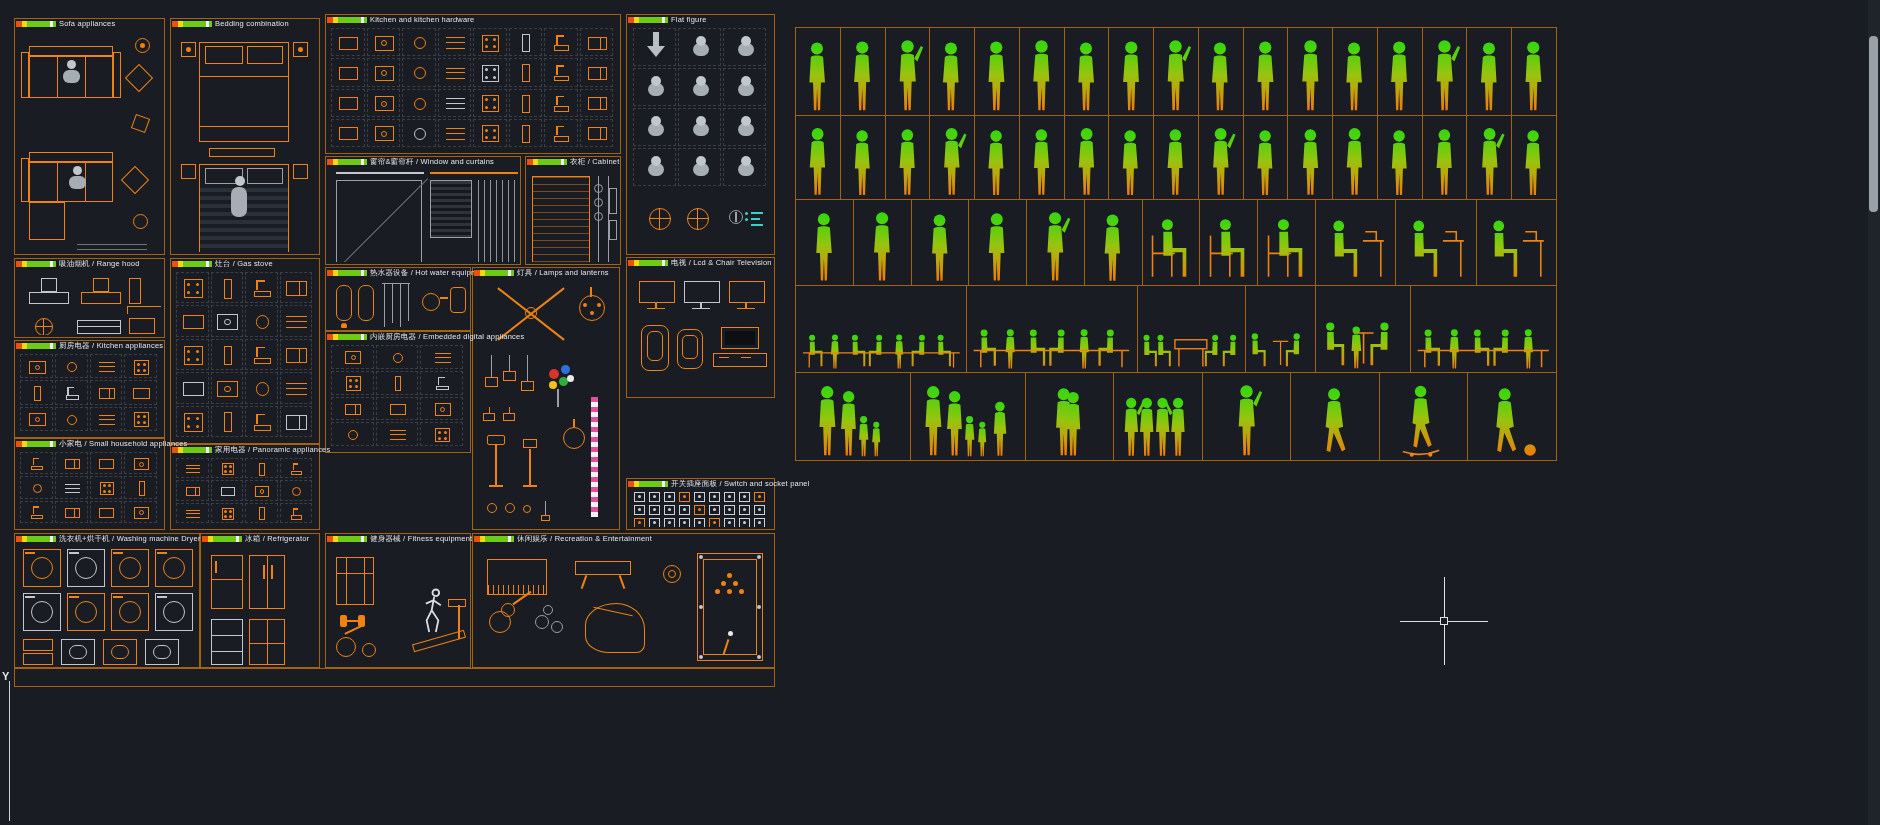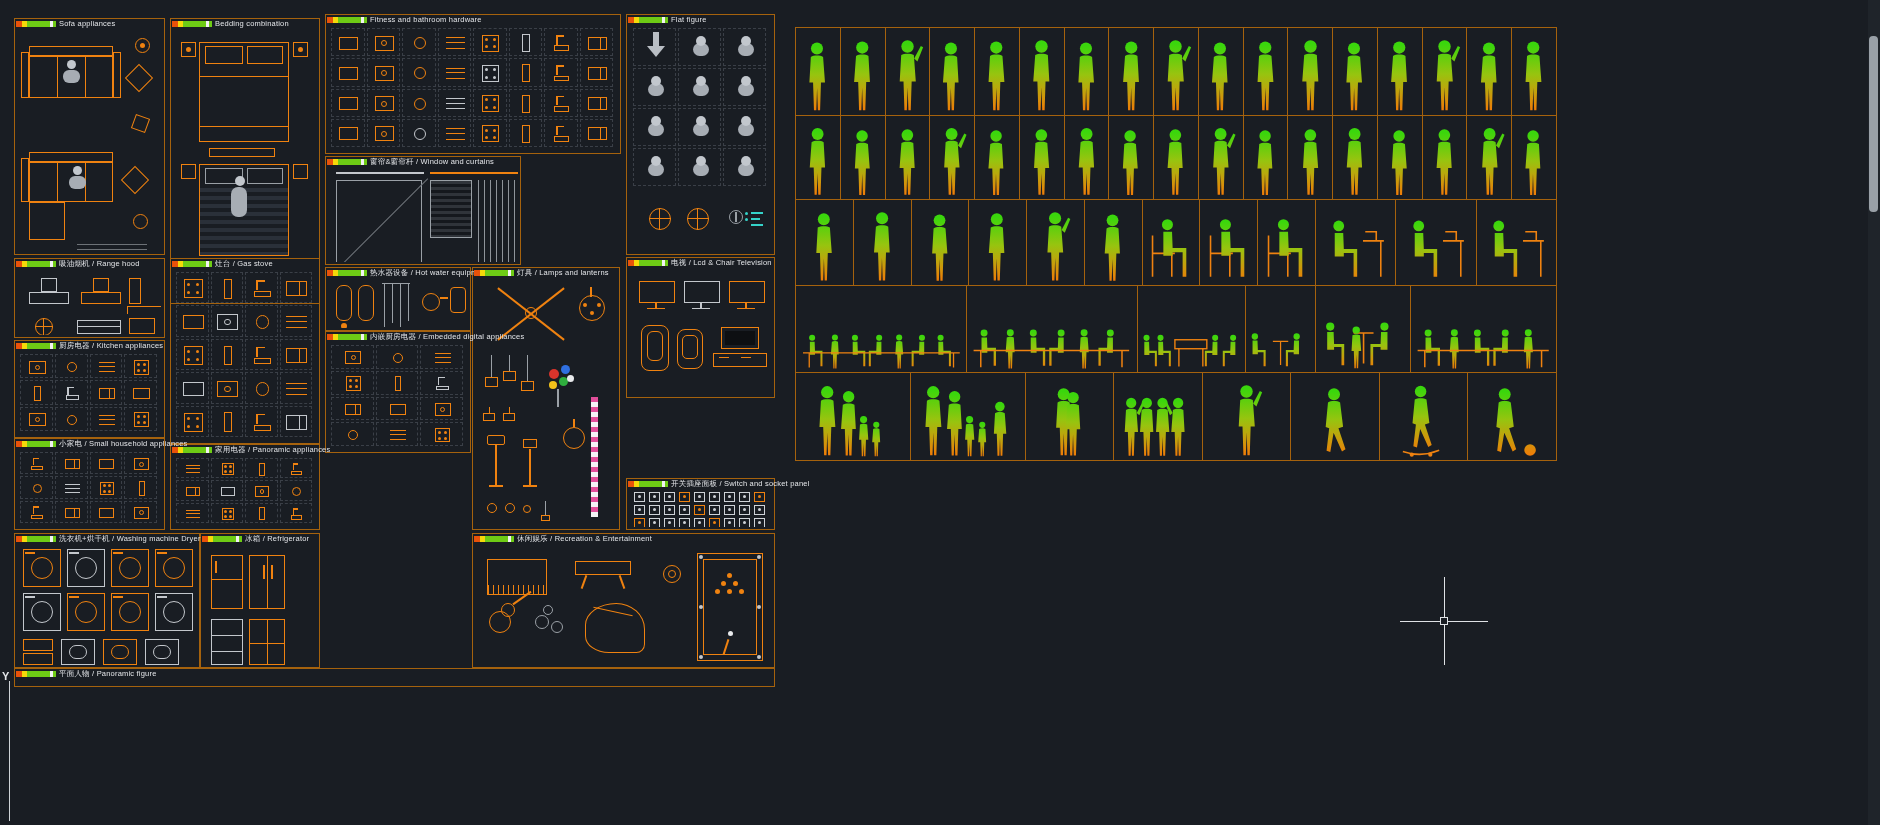--- a/index.html
+++ b/index.html
@@ -70,21 +70,21 @@
         <i style="left:12px;top:172px;width:36px;height:38px;border:1px solid #ef8210;border-radius:0px;"></i>
         <i style="left:56px;top:136px;width:9px;height:9px;background:#c2c7cd;border-radius:99px;"></i>
         <i style="left:52px;top:146px;width:17px;height:13px;background:#a7adb4;border-radius:6px;"></i>
         <i style="left:108px;top:140px;width:20px;height:20px;border:1px solid #ef8210;border-radius:0px;transform:rotate(45deg)"></i>
         <i style="left:116px;top:184px;width:15px;height:15px;border:1px solid #ef8210;border-radius:99px;"></i>
         <i style="left:60px;top:214px;width:70px;height:1px;background:#6d7277;border-radius:0px;"></i>
         <i style="left:60px;top:219px;width:70px;height:1px;background:#6d7277;border-radius:0px;"></i>
       </div>
   </div>
 
-  <div class="panel" style="left:170px;top:18px;width:150px;height:286px">
+  <div class="panel" style="left:170px;top:18px;width:150px;height:237px">
     <div class="ptitle">
         <span class="badge"></span>
         <span class="plabel">Bedding combination</span>
       </div>
     <div class="pbody">
         <i style="left:26px;top:12px;width:90px;height:100px;border:1px solid #ef8210;border-radius:0px;"></i>
         <i style="left:32px;top:16px;width:38px;height:18px;border:1px solid #ef8210;border-radius:0px;"></i>
         <i style="left:74px;top:16px;width:36px;height:18px;border:1px solid #ef8210;border-radius:0px;"></i>
         <i style="left:26px;top:46px;width:90px;height:1px;background:#ef8210;border-radius:0px;"></i>
         <i style="left:26px;top:96px;width:90px;height:1px;background:#ef8210;border-radius:0px;"></i>
@@ -100,21 +100,21 @@
         <i style="left:62px;top:146px;width:10px;height:10px;background:#c2c7cd;border-radius:99px;"></i>
         <i style="left:58px;top:157px;width:16px;height:30px;background:#a7adb4;border-radius:7px;"></i>
         <i style="left:8px;top:134px;width:15px;height:15px;border:1px solid #ef8210;border-radius:0px;"></i>
         <i style="left:120px;top:134px;width:15px;height:15px;border:1px solid #ef8210;border-radius:0px;"></i>
       </div>
   </div>
 
   <div class="panel" style="left:325px;top:14px;width:296px;height:140px">
     <div class="ptitle">
         <span class="badge"></span>
-        <span class="plabel">Fitness and bathroom hardware</span>
+        <span class="plabel">Kitchen and kitchen hardware</span>
       </div>
     <div class="pbody">
         <i style="left:3.0px;top:2.0px;width:33.5px;height:28.3px;border:1px dashed #3a3f47"></i>
         <i style="left:11.3725px;top:10.56075px;width:18.755px;height:13.128499999999999px;border:1px solid #ef8210;border-radius:0px;"></i>
         <i style="left:38.5px;top:2.0px;width:33.5px;height:28.3px;border:1px dashed #3a3f47"></i>
         <i style="left:46.8725px;top:9.623000000000001px;width:18.755px;height:15.004px;border:1px solid #ef8210;border-radius:0px;"></i>
         <i style="left:53.2492px;top:14.1242px;width:6.0016px;height:6.0016px;border:1px solid #ef8210;border-radius:99px;"></i>
         <i style="left:74.0px;top:2.0px;width:33.5px;height:28.3px;border:1px dashed #3a3f47"></i>
         <i style="left:85.7484px;top:11.1234px;width:12.0032px;height:12.0032px;border:1px solid #ef8210;border-radius:99px;"></i>
         <i style="left:109.5px;top:2.0px;width:33.5px;height:28.3px;border:1px dashed #3a3f47"></i>
@@ -284,20 +284,37 @@
         <i style="left:8px;top:4px;width:88px;height:2px;background:#c3c7cc;border-radius:0px;"></i>
         <i style="left:8px;top:12px;width:86px;height:85px;border:1px solid #9aa0a6;border-radius:0px;"></i>
         <i style="left:-6px;top:54px;width:124px;height:1px;background:#70757b;transform:rotate(-45deg)"></i>
         <i style="left:102px;top:4px;width:90px;height:2px;background:#ef8210;border-radius:0px;"></i>
         <i style="left:102px;top:12px;width:42px;height:58px;border:1px solid #9aa0a6;border-radius:0px;"></i>
         <i style="left:103px;top:13px;width:40px;height:56px;background:repeating-linear-gradient(180deg,#30343a 0 3px,#15181d 3px 6px);border-radius:0px;"></i>
         <i style="left:150px;top:12px;width:42px;height:85px;background:repeating-linear-gradient(90deg,#8f949a 0 1px,transparent 1px 6px);border-radius:0px;"></i>
       </div>
   </div>
 
+  <div class="panel" style="left:525px;top:156px;width:96px;height:109px">
+    <div class="ptitle">
+        <span class="badge"></span>
+        <span class="plabel">衣柜 / Cabinet</span>
+      </div>
+    <div class="pbody">
+        <i style="left:4px;top:8px;width:58px;height:88px;border:1px solid #ef8210;border-radius:0px;"></i>
+        <i style="left:5px;top:9px;width:56px;height:86px;background:repeating-linear-gradient(180deg,rgba(239,130,16,.45) 0 1px,transparent 1px 7px);border-radius:0px;"></i>
+        <i style="left:70px;top:8px;width:1px;height:88px;background:#9aa0a6;border-radius:0px;"></i>
+        <i style="left:66px;top:16px;width:9px;height:9px;border:1px solid #9aa0a6;border-radius:99px;"></i>
+        <i style="left:66px;top:30px;width:9px;height:9px;border:1px solid #9aa0a6;border-radius:99px;"></i>
+        <i style="left:66px;top:44px;width:9px;height:9px;border:1px solid #9aa0a6;border-radius:99px;"></i>
+        <i style="left:80px;top:8px;width:1px;height:88px;background:#9aa0a6;border-radius:0px;"></i>
+        <i style="left:81px;top:20px;width:8px;height:26px;border:1px solid #9aa0a6;border-radius:0px;"></i>
+        <i style="left:81px;top:52px;width:8px;height:20px;border:1px solid #9aa0a6;border-radius:0px;"></i>
+      </div>
+  </div>
 
   <div class="panel" style="left:14px;top:258px;width:151px;height:80px">
     <div class="ptitle">
         <span class="badge"></span>
         <span class="plabel">吸油烟机 / Range hood</span>
       </div>
     <div class="pbody">
         <i style="left:12px;top:22px;width:40px;height:12px;border:1px solid #c3c7cc;border-radius:0px;"></i>
         <i style="left:24px;top:8px;width:16px;height:14px;border:1px solid #c3c7cc;border-radius:0px;"></i>
         <i style="left:64px;top:22px;width:40px;height:12px;border:1px solid #ef8210;border-radius:0px;"></i>
@@ -803,20 +820,47 @@
         <i style="left:68px;top:20px;width:2px;height:14px;background:#ef8210;border-radius:0px;"></i>
         <i style="left:8px;top:74px;width:32px;height:46px;border:1px solid #c3c7cc;border-radius:0px;"></i>
         <i style="left:8px;top:90px;width:32px;height:1px;background:#c3c7cc;border-radius:0px;"></i>
         <i style="left:8px;top:106px;width:32px;height:1px;background:#c3c7cc;border-radius:0px;"></i>
         <i style="left:46px;top:74px;width:36px;height:46px;border:1px solid #ef8210;border-radius:0px;"></i>
         <i style="left:64px;top:74px;width:1px;height:46px;background:#ef8210;border-radius:0px;"></i>
         <i style="left:46px;top:98px;width:36px;height:1px;background:#ef8210;border-radius:0px;"></i>
       </div>
   </div>
 
+  <div class="panel" style="left:325px;top:533px;width:146px;height:135px">
+    <div class="ptitle">
+        <span class="badge"></span>
+        <span class="plabel">健身器械 / Fitness equipment</span>
+      </div>
+    <div class="pbody">
+        <i style="left:8px;top:12px;width:38px;height:48px;border:1px solid #ef8210;border-radius:0px;"></i>
+        <i style="left:8px;top:28px;width:38px;height:1px;background:#ef8210;border-radius:0px;"></i>
+        <i style="left:18px;top:12px;width:1px;height:48px;background:#ef8210;border-radius:0px;"></i>
+        <i style="left:36px;top:12px;width:1px;height:48px;background:#ef8210;border-radius:0px;"></i>
+        <i style="left:12px;top:70px;width:7px;height:12px;background:#ef8210;border-radius:2px;"></i>
+        <i style="left:30px;top:70px;width:7px;height:12px;background:#ef8210;border-radius:2px;"></i>
+        <i style="left:19px;top:75px;width:11px;height:2px;background:#ef8210;border-radius:0px;"></i>
+        <i style="left:8px;top:92px;width:20px;height:20px;border:1px solid #ef8210;border-radius:99px;"></i>
+        <i style="left:34px;top:98px;width:14px;height:14px;border:1px solid #ef8210;border-radius:99px;"></i>
+        <i style="left:16px;top:84px;width:18px;height:2px;background:#ef8210;border-radius:0px;transform:rotate(-25deg)"></i>
+        <i style="left:84px;top:92px;width:54px;height:8px;border:1px solid #ef8210;transform:rotate(-16deg)"></i>
+        <i style="left:130px;top:60px;width:2px;height:34px;background:#ef8210;border-radius:0px;"></i>
+        <i style="left:120px;top:54px;width:18px;height:8px;border:1px solid #ef8210;border-radius:0px;"></i>
+        <svg viewBox="0 0 32 60" style="position:absolute;left:92px;top:42px;height:50px">
+          <g fill="none" stroke="#d8dbe0" stroke-width="2.2">
+            <circle cx="19" cy="7" r="4"></circle>
+            <path d="M17 12 L14 28 M14 28 L22 40 L19 54 M14 28 L8 40 L11 54 M16 16 L25 22 M16 16 L7 20"></path>
+          </g>
+        </svg>
+      </div>
+  </div>
 
   <div class="panel" style="left:472px;top:533px;width:303px;height:135px">
     <div class="ptitle">
         <span class="badge"></span>
         <span class="plabel">休闲娱乐 / Recreation &amp; Entertainment</span>
       </div>
     <div class="pbody">
         <i style="left:12px;top:14px;width:60px;height:36px;border:1px solid #ef8210;border-radius:0px;"></i>
         <i style="left:13px;top:40px;width:58px;height:10px;background:repeating-linear-gradient(90deg,#ef8210 0 1px,transparent 1px 5px);border-radius:0px;"></i>
         <i style="left:100px;top:16px;width:56px;height:14px;border:1px solid #ef8210;border-radius:0px;"></i>
@@ -845,24 +889,20 @@
         <i style="left:258px;top:36px;width:5px;height:5px;background:#ef8210;border-radius:99px;"></i>
         <i style="left:240px;top:44px;width:5px;height:5px;background:#ef8210;border-radius:99px;"></i>
         <i style="left:252px;top:44px;width:5px;height:5px;background:#ef8210;border-radius:99px;"></i>
         <i style="left:264px;top:44px;width:5px;height:5px;background:#ef8210;border-radius:99px;"></i>
         <i style="left:253px;top:86px;width:5px;height:5px;background:#e8eaec;border-radius:99px;"></i>
         <i style="left:250px;top:94px;width:2px;height:16px;background:#ef8210;border-radius:0px;transform:rotate(18deg)"></i>
       </div>
   </div>
 
   <div class="panel" style="left:14px;top:668px;width:761px;height:19px">
-    <div class="ptitle">
-        <span class="badge"></span>
-        <span class="plabel">平面人物 / Panoramic figure</span>
-      </div>
     <div class="pbody"></div>
   </div>
 
   <div class="figure-grid" id="figgrid">
       <div class="frow" style="height: 87px;">
         <div class="fcell" style="flex: 1 1 0px;">
           <svg viewBox="0 -2 34 66" preserveAspectRatio="xMidYMax meet">
             <g fill="url(#pgrad)" transform="translate(1,2.6) scale(0.96)">
               <circle cx="16" cy="6.5" r="5.4"></circle>
               <path d="M10.5 14 C13 12.3 19 12.3 21.5 14 L23.2 37 L19.6 37 L18.8 62 L16.8 62 L16.1 42 L15.4 62 L13.3 62 L12.5 37 L9.2 37 Z"></path>

